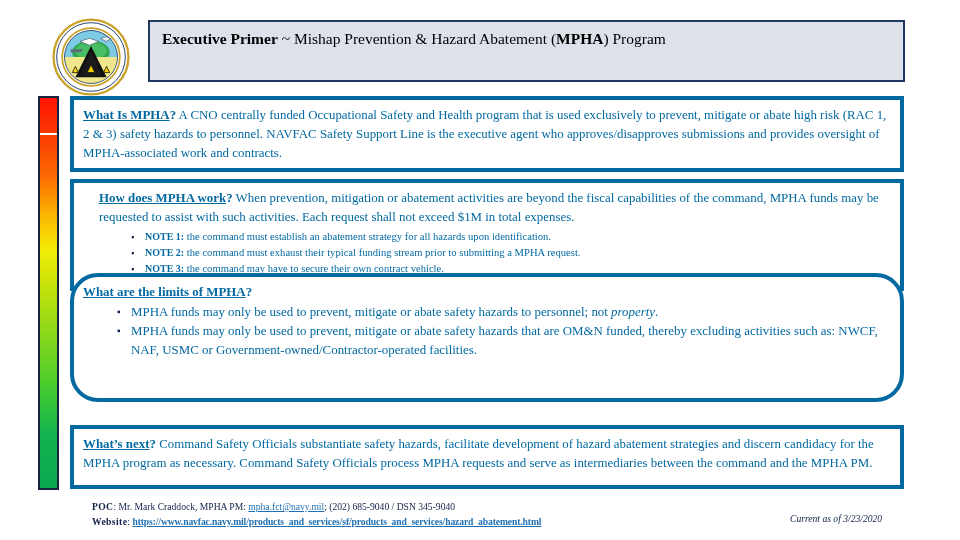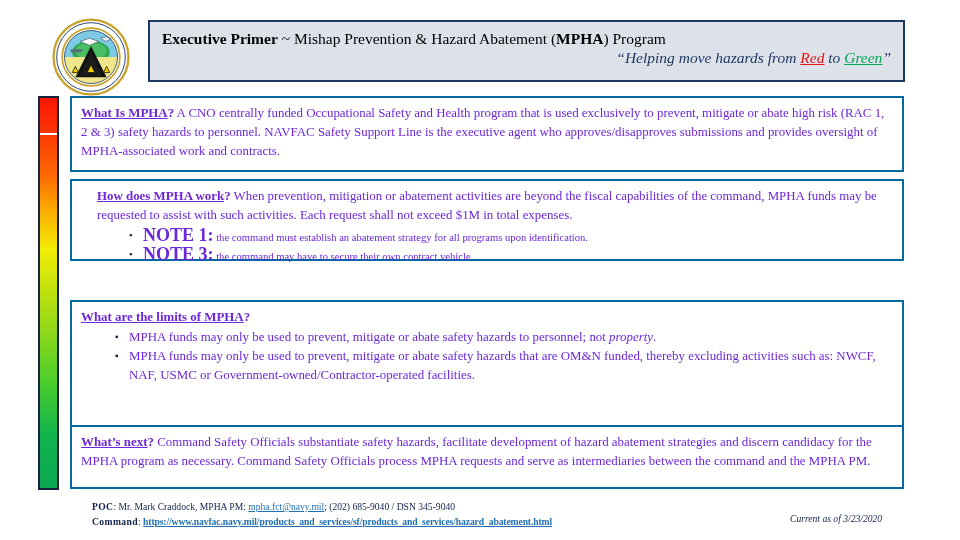--- a/index.html
+++ b/index.html
@@ -94,29 +94,29 @@
     width: 100%;
     height: 2px;
     background: #ffffff;
   }
 
   
   .content-box {
     position: absolute;
     left: 70px;
     width: 834px;
-    border: 2px solid #0369a1;
+    border: 4px solid #0369a1;
     box-sizing: border-box;
     background: #ffffff;
     padding: 6px 9px 6px 9px;
-    color: #6d28d9;
+    color: #0369a1;
   }
   #box-what-is   { top: 96px;  height: 76px; }
-  #box-how-works { top: 179px; height: 82px; padding-left: 25px; }
-  #box-limits    { top: 300px; height: 129px; }
+  #box-how-works { top: 179px; height: 112px; padding-left: 25px; }
+  #box-limits    { top: 273px; height: 129px; border-radius: 28px; }
   #box-next      { top: 425px; height: 64px; }
 
   .para {
     font-size: 12.9px;
     line-height: 19px;
     text-align: left;
   }
   .head-term {
     font-weight: bold;
     text-decoration: underline;
@@ -156,21 +156,21 @@
     font-size: 10.6px;
     line-height: 16px;
   }
   ul.notes > li::before {
     left: 32px;
     font-size: 9px;
     top: 0px;
   }
   ul.notes .note-label {
     font-weight: bold;
-    font-size: 18px;
+    font-size: 10px;
   }
   ul.limits > li {
     padding-left: 48px;
   }
   ul.limits > li::before {
     left: 34px;
   }
 
   
   #footer {
@@ -231,42 +231,42 @@
     <path d="M62 26 l8 -2 6 3 -7 3 z" fill="#e8eef4" stroke="#3b4a5a" stroke-width="0.7"></path>
     <path d="M24 40 h16 l-3 4 h-13 z" fill="#5c6b7a"></path>
     <circle cx="50" cy="50" r="34" fill="none" stroke="#1f3864" stroke-width="1"></circle>
   </svg>
 </div>
 
 <div id="header-box">
   <div id="header-title">
     <span class="hdr-bold">Executive Primer</span><span> ~ Mishap Prevention &amp; Hazard Abatement (</span><span class="hdr-bold">MPHA</span><span>) Program</span>
   </div>
-  <div id="header-subtitle">
-    <span>“Helping move hazards from </span><span class="word-red">Red</span><span> to </span><span class="word-green">Green</span><span>”</span>
-  </div>
 </div>
 
 <div id="rac-bar">
   <div id="rac-bar-divider"></div>
 </div>
 
 <div class="content-box" id="box-what-is">
   <div class="para">
     <span class="head-term">What Is MPHA</span><span class="head-q">?</span><span> A CNO centrally funded Occupational Safety and Health program that is used exclusively to prevent, mitigate or abate high risk (RAC 1, 2 &amp; 3) safety hazards to personnel. NAVFAC Safety Support Line is the executive agent who approves/disapproves submissions and provides oversight of MPHA-associated work and contracts.</span>
   </div>
 </div>
 
 <div class="content-box" id="box-how-works">
   <div class="para">
     <span class="head-term">How does MPHA work</span><span class="head-q">?</span><span> When prevention, mitigation or abatement activities are beyond the fiscal capabilities of the command, MPHA funds may be requested to assist with such activities. Each request shall not exceed $1M in total expenses.</span>
   </div>
   <ul class="blist notes">
     <li>
-      <span class="note-label">NOTE 1:</span><span> the command must establish an abatement strategy for all programs upon identification.</span>
+      <span class="note-label">NOTE 1:</span><span> the command must establish an abatement strategy for all hazards upon identification.</span>
+    </li>
+    <li>
+      <span class="note-label">NOTE 2:</span><span> the command must exhaust their typical funding stream prior to submitting a MPHA request.</span>
     </li>
     <li>
       <span class="note-label">NOTE 3:</span><span> the command may have to secure their own contract vehicle.</span>
     </li>
   </ul>
 </div>
 
 <div class="content-box" id="box-limits">
   <div class="para">
     <span class="head-term">What are the limits of MPHA</span><span class="head-q">?</span>
@@ -285,17 +285,17 @@
   <div class="para">
     <span class="head-term">What’s next</span><span class="head-q">?</span><span> Command Safety Officials substantiate safety hazards, facilitate development of hazard abatement strategies and discern candidacy for the MPHA program as necessary. Command Safety Officials process MPHA requests and serve as intermediaries between the command and the MPHA PM.</span>
   </div>
 </div>
 
 <div id="footer">
   <div class="foot-line">
     <span class="foot-label">POC</span><span>: Mr. Mark Craddock, MPHA PM: </span><a class="link" href="#">mpha.fct@navy.mil</a><span>; (202) 685-9040 / DSN 345-9040</span>
   </div>
   <div class="foot-line">
-    <span class="foot-label">Command</span><span>: </span><a class="link-url" href="#">https://www.navfac.navy.mil/products_and_services/sf/products_and_services/hazard_abatement.html</a>
+    <span class="foot-label">Website</span><span>: </span><a class="link-url" href="#">https://www.navfac.navy.mil/products_and_services/sf/products_and_services/hazard_abatement.html</a>
   </div>
 </div>
 
 <div id="current-as-of">Current as of 3/23/2020</div>
 
 </body></html>

